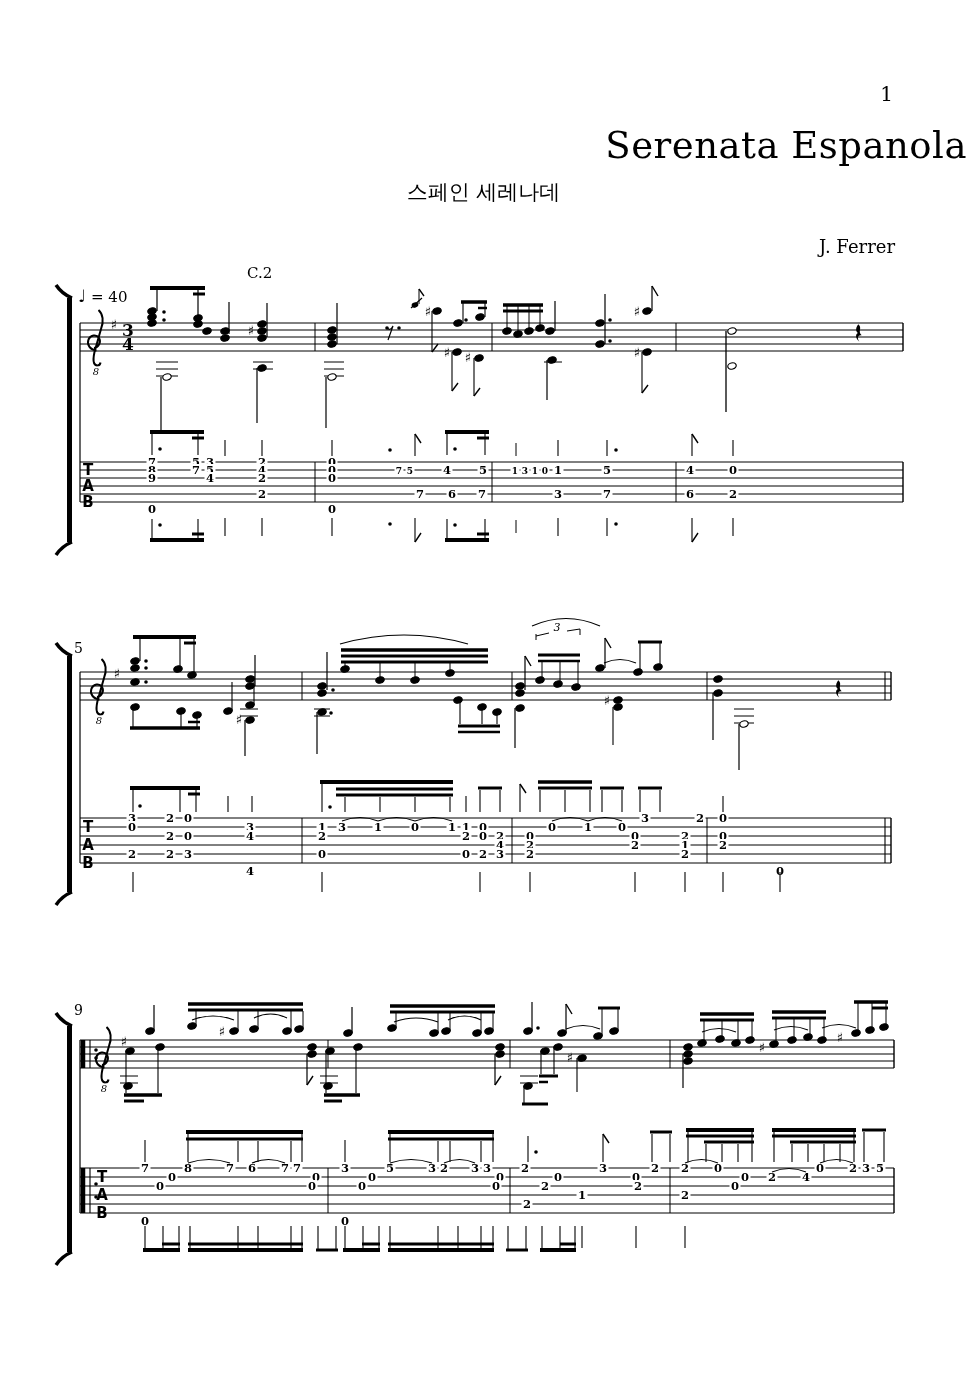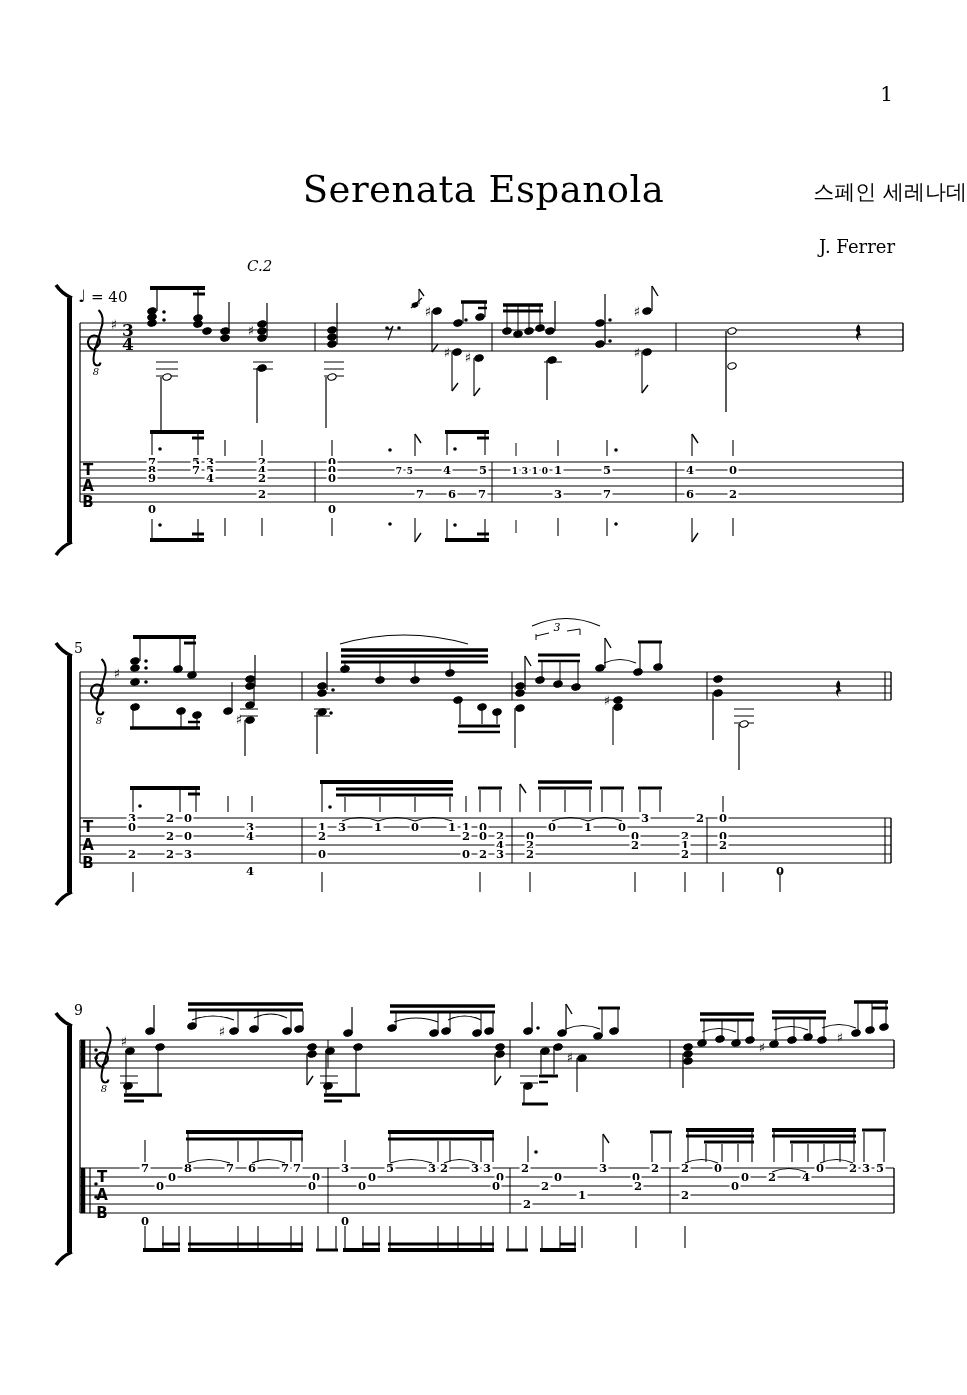--- a/index.html
+++ b/index.html
@@ -1,25 +1,25 @@
 <!DOCTYPE html>
 <html><head>
 <meta charset="utf-8">
 <style>
   html,body{margin:0;padding:0;background:#e8e8e8;}
   .page{position:relative;width:967px;height:1395px;background:#ffffff;color:#000;
         font-family:"DejaVu Serif",serif;margin:0 auto;overflow:hidden;}
   .abs{position:absolute;}
-  .title{left:0;right:0;top:124px;text-align:center;font-size:37px;letter-spacing:.5px;margin-top:44px;}
-  .subtitle{left:0;right:0;top:178px;text-align:right;font-size:21px;font-family:"DejaVu Sans",sans-serif;}
+  .title{left:0;right:0;top:124px;text-align:right;font-size:37px;letter-spacing:.5px;}
+  .subtitle{left:0;right:0;top:178px;text-align:center;font-size:21px;font-family:"DejaVu Sans",sans-serif;}
   .composer{top:236px;right:72px;font-size:18px;}
   .pageno{top:82px;right:74px;font-size:20px;}
   .tempo{top:286px;left:78px;font-size:15px;display:flex;gap:5px;align-items:baseline;}
   .tempo .note{font-family:"DejaVu Sans",sans-serif;font-size:17px;}
-  .capo{top:257px;left:247px;font-size:15px;font-style:italic;}
+  .capo{top:264px;left:247px;font-size:15px;}
   .mnum{font-size:14px;}
   .mnum.m5{top:640px;left:74px;}
   .mnum.m9{top:1002px;left:74px;}
   svg.score{position:absolute;left:0;top:0;}
   svg text{font-family:"DejaVu Serif",serif;}
   text.fret{font-size:11.5px;font-weight:bold;}
   text.fret.small{font-size:9px;}
   text.tabletter{font-family:"DejaVu Sans",sans-serif;font-size:15px;font-weight:600;}
   text.ts{font-size:17px;font-weight:bold;}
   text.sharp{font-family:"DejaVu Sans",sans-serif;font-size:13px;}

